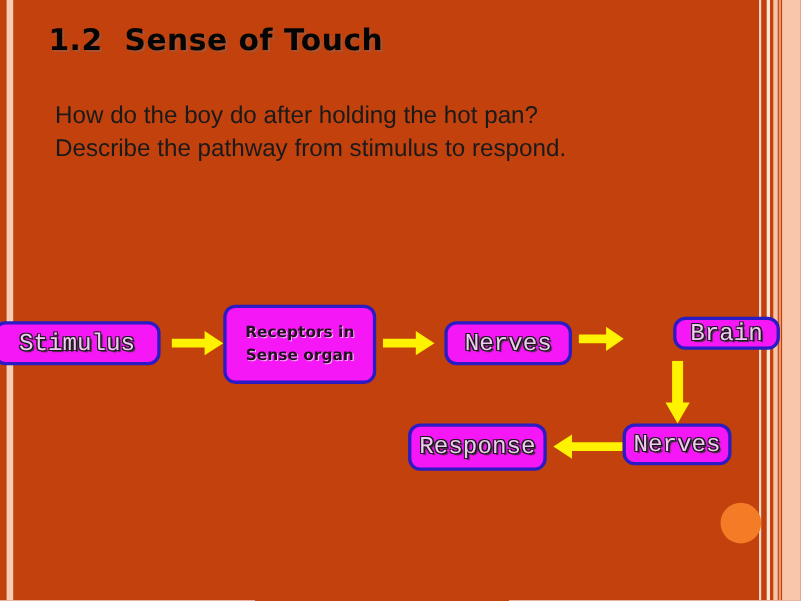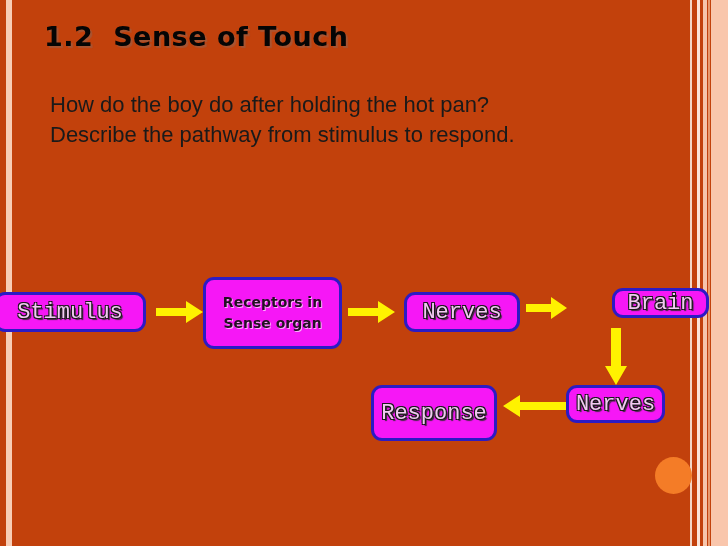--- a/index.html
+++ b/index.html
@@ -109,21 +109,21 @@
     color: #231023;
     text-shadow: 1px 1px 0 rgba(255,220,255,0.75);
   }
 
   
   #node-stimulus  { left: -6px;  top: 292px; width: 152px; height: 40px; }
   #node-receptors { left: 203px; top: 277px; width: 139px; height: 72px; }
   #node-nerves-1  { left: 404px; top: 292px; width: 116px; height: 40px; }
   #node-brain     { left: 568px; top: 288px; width: 97px;  height: 30px; margin-left: 44px; }
   #node-nerves-2  { left: 566px; top: 385px; width: 99px;  height: 38px; }
-  #node-response  { left: 371px; top: 385px; width: 126px; height: 56px; }
+  #node-response  { left: 371px; top: 385px; width: 126px; height: 43px; }
 
   
   .arrow {
     position: absolute;
   }
   .arrow svg { display: block; }
 
   #arrow-1 { left: 156px; top: 300px; }
   #arrow-2 { left: 348px; top: 300px; }
   #arrow-3 { left: 526px; top: 296px; }

